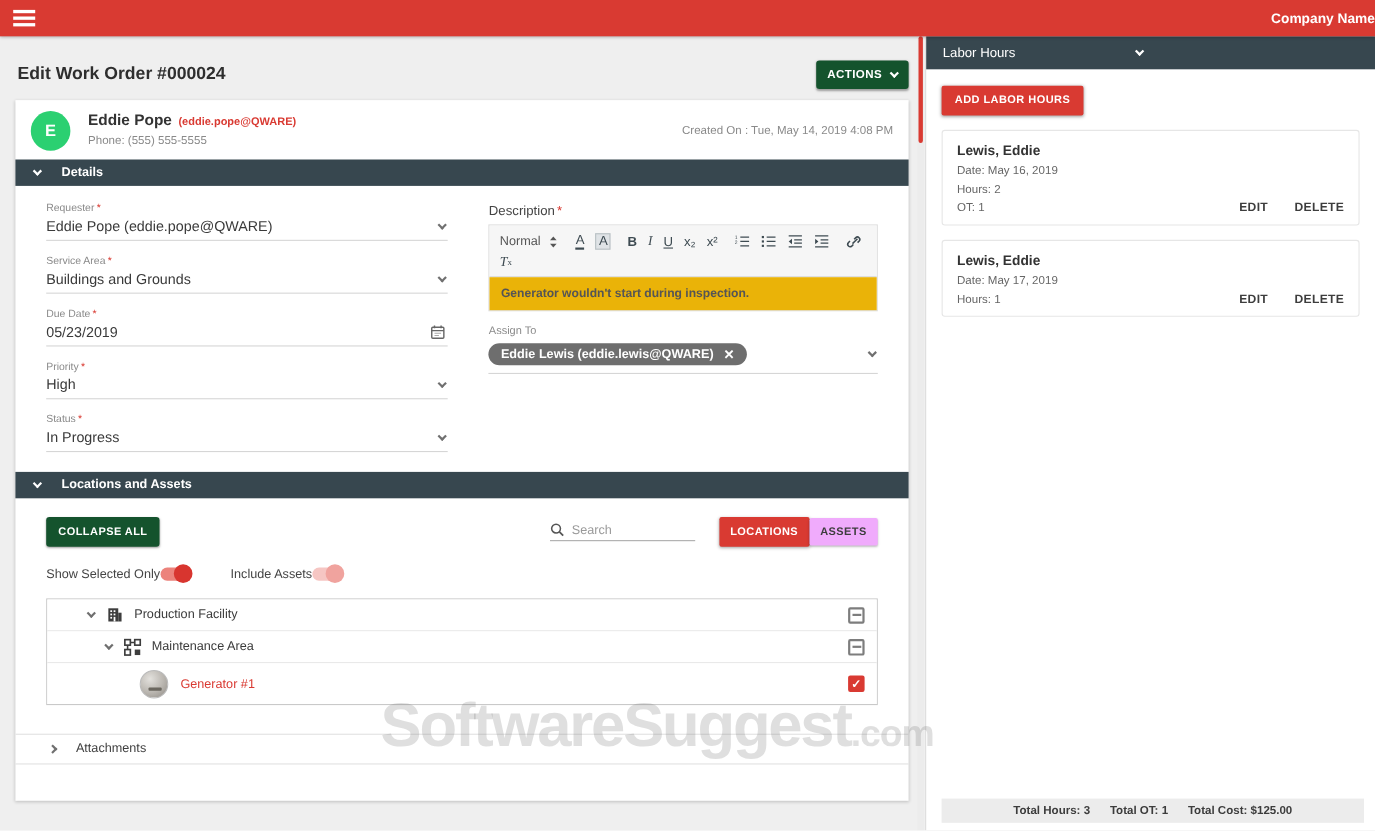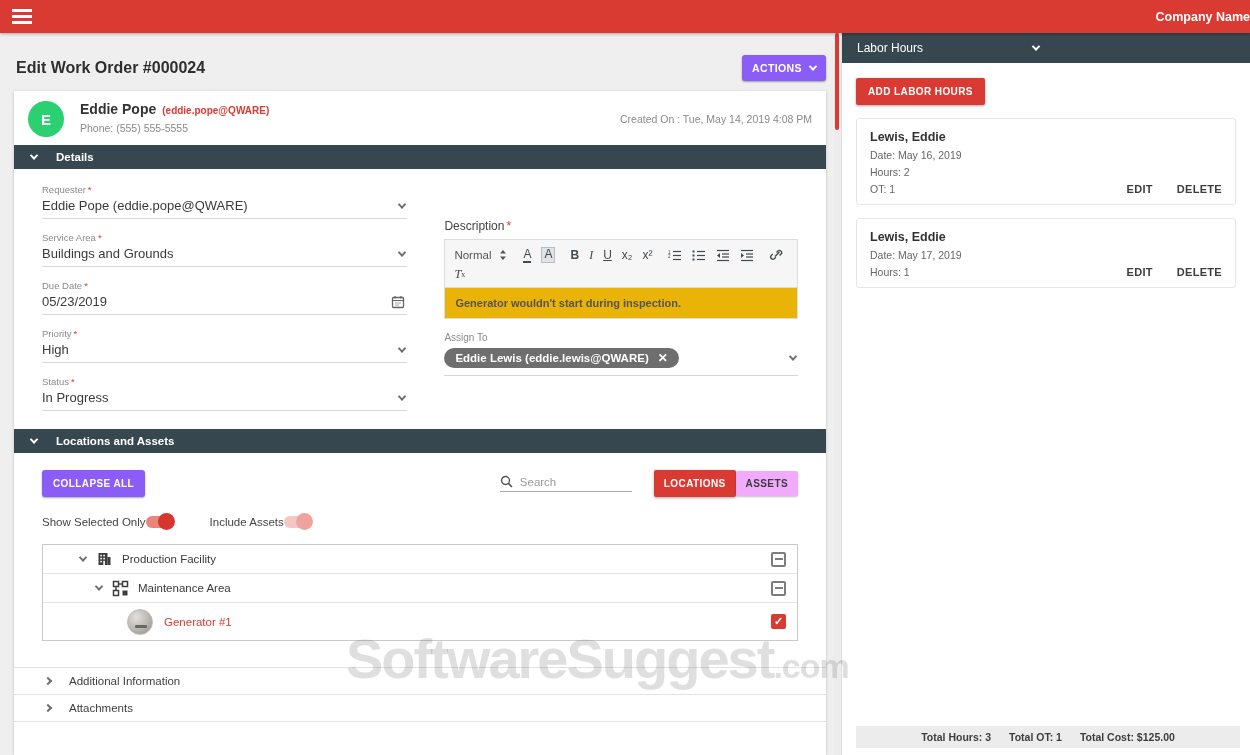--- a/index.html
+++ b/index.html
@@ -11,21 +11,21 @@
   .topbar { position:absolute; left:0; top:0; width:1250px; height:33px; background:#d93a32; z-index:10;
             display:flex; align-items:center; box-shadow:0 1px 3px rgba(0,0,0,.3); }
   .hamburger { width:34px; height:26px; margin-left:8px; display:flex; flex-direction:column; justify-content:center; gap:3px; cursor:pointer; }
   .hamburger span { display:block; width:20px; height:3px; background:#fff; margin-left:4px; }
   .topbar-title { position:absolute; left:0; right:0; text-align:right; color:#fff; font-size:12.5px; font-weight:bold; }
 
   
   .main { position:absolute; left:0; top:33px; width:835px; height:722px; }
   .page-head { display:flex; justify-content:space-between; align-items:center; margin:0 9px 0 16px; padding:22px 0 10px; }
   .page-title { font-size:16px; font-weight:bold; color:#2e2e2e; }
-  .btn-dark { background:#8b5cf6; color:#fff; border:none; border-radius:3px; font-family:inherit;
+  .btn-dark { background:#14532d; color:#fff; border:none; border-radius:3px; font-family:inherit;
               font-size:10.5px; font-weight:bold; letter-spacing:.4px; padding:7px 10px;
               display:inline-flex; align-items:center; gap:8px; box-shadow:0 1px 2px rgba(0,0,0,.35); cursor:pointer; }
   .chev { display:inline-block; width:6px; height:6px; border-right:2px solid currentColor; border-bottom:2px solid currentColor; transform:rotate(45deg) translate(-1px,-1px); }
   .chev.right { transform:rotate(-45deg); }
   .chev.grey { color:#707070; }
 
   .card { margin-left:14px; width:812px; background:#fff; box-shadow:0 1px 3px rgba(0,0,0,.2); position:relative; }
 
   
   .req-row { display:flex; align-items:flex-start; padding:10px 14px 8px; }
@@ -37,21 +37,21 @@
   .req-email { font-size:10px; font-weight:bold; color:#d93a32; }
   .req-phone { font-size:10.5px; color:#8a8a8a; margin-top:5px; }
   .created-on { margin-left:auto; align-self:center; font-size:10.5px; color:#8a8a8a; }
 
   
   .section-header { height:24px; background:#37474f; display:flex; align-items:center; color:#fff; cursor:pointer; }
   .section-header .chev { margin-left:17px; }
   .section-header .sh-label { margin-left:19px; font-size:11.5px; font-weight:bold; }
 
   
-  .details-body { display:flex; padding:15px 28px 18px;align-items:center; }
+  .details-body { display:flex; padding:15px 28px 18px; }
   .col-left { width:372px; }
   .col-right { width:360px; margin-left:37px; }
   .field { margin-bottom:13px; }
   .f-label { font-size:9.5px; color:#8a8a8a; }
   .req-star { color:#d93a32; margin-left:2px; }
   .f-value-row { display:flex; align-items:center; justify-content:space-between; border-bottom:1px solid #d6d6d6; padding:3px 2px 5px 0; cursor:pointer; }
   .f-value { font-size:13px; color:#3a3a3a; }
 
   .desc-label { font-size:12px; color:#444; margin-bottom:6px; }
   .editor { border:1px solid #dcdcdc; }
@@ -390,24 +390,20 @@
           <div class="tree-row" style="padding-left:84px;">
             <span class="t-photo"></span>
             <span class="t-label asset">Generator #1</span>
             <span class="cbox checked">✓</span>
           </div>
         </div>
       </div>
 
       <div class="collapse-row">
         <span class="chev right grey"></span>
-        <span class="cr-label">Additional Information</span>
-      </div>
-      <div class="collapse-row">
-        <span class="chev right grey"></span>
         <span class="cr-label">Attachments</span>
       </div>
 
       <div class="form-footer">
         
         
       </div>
     </div>
   </div>
 

